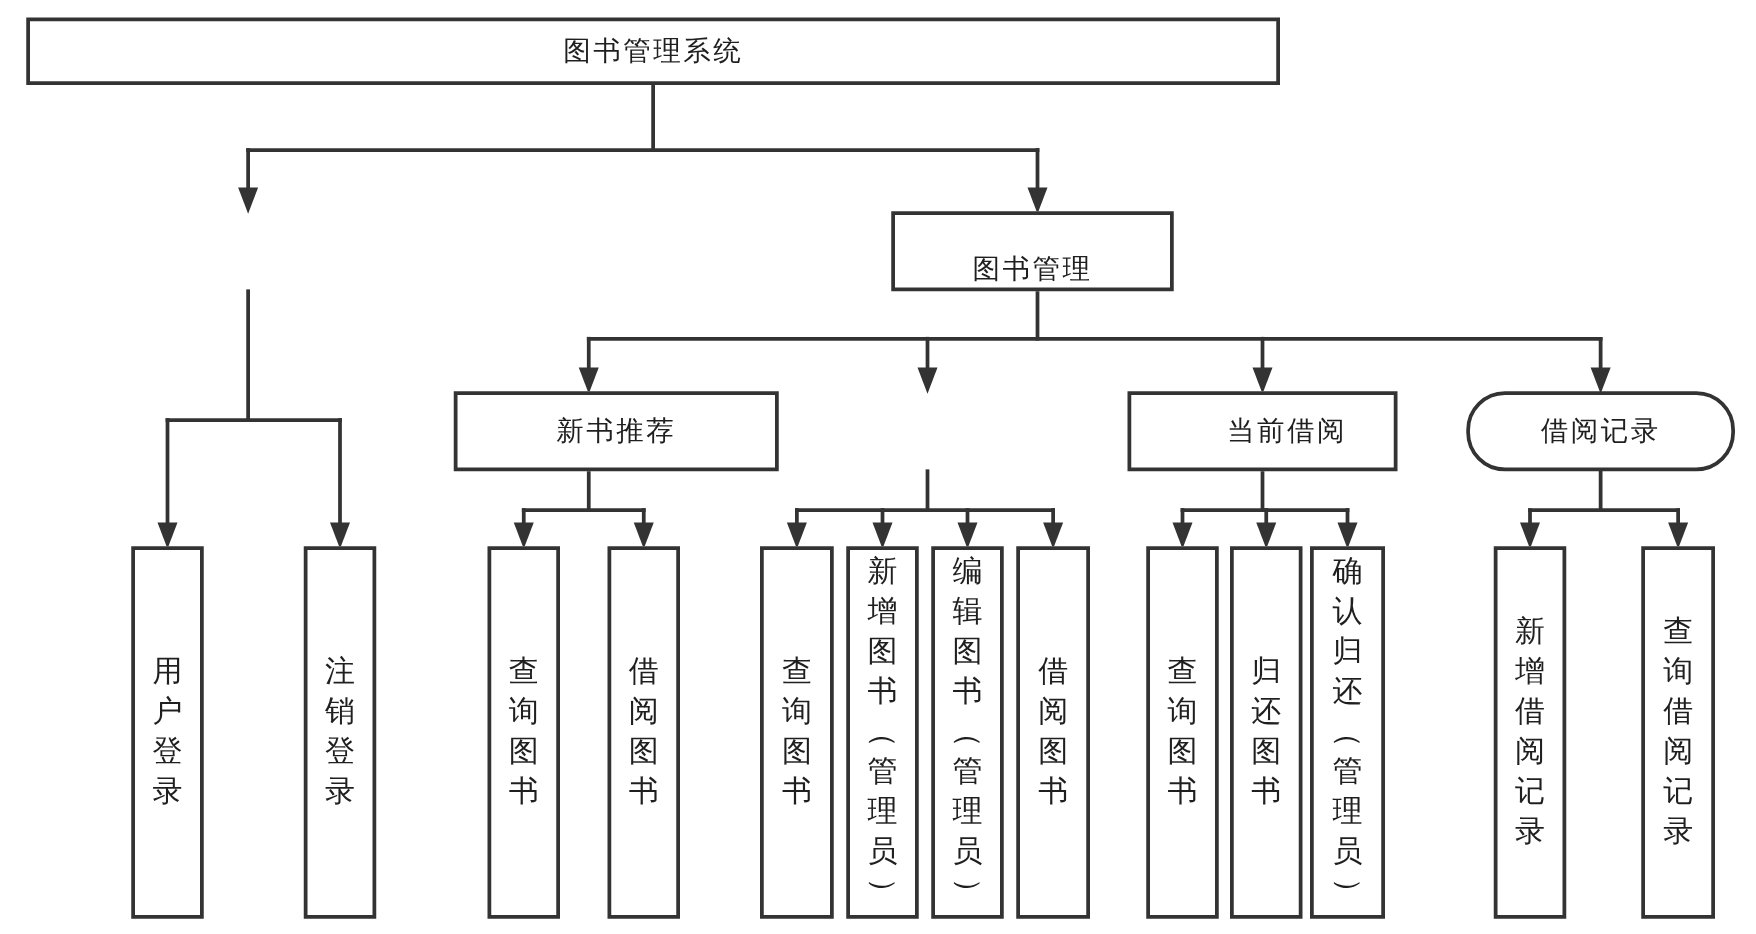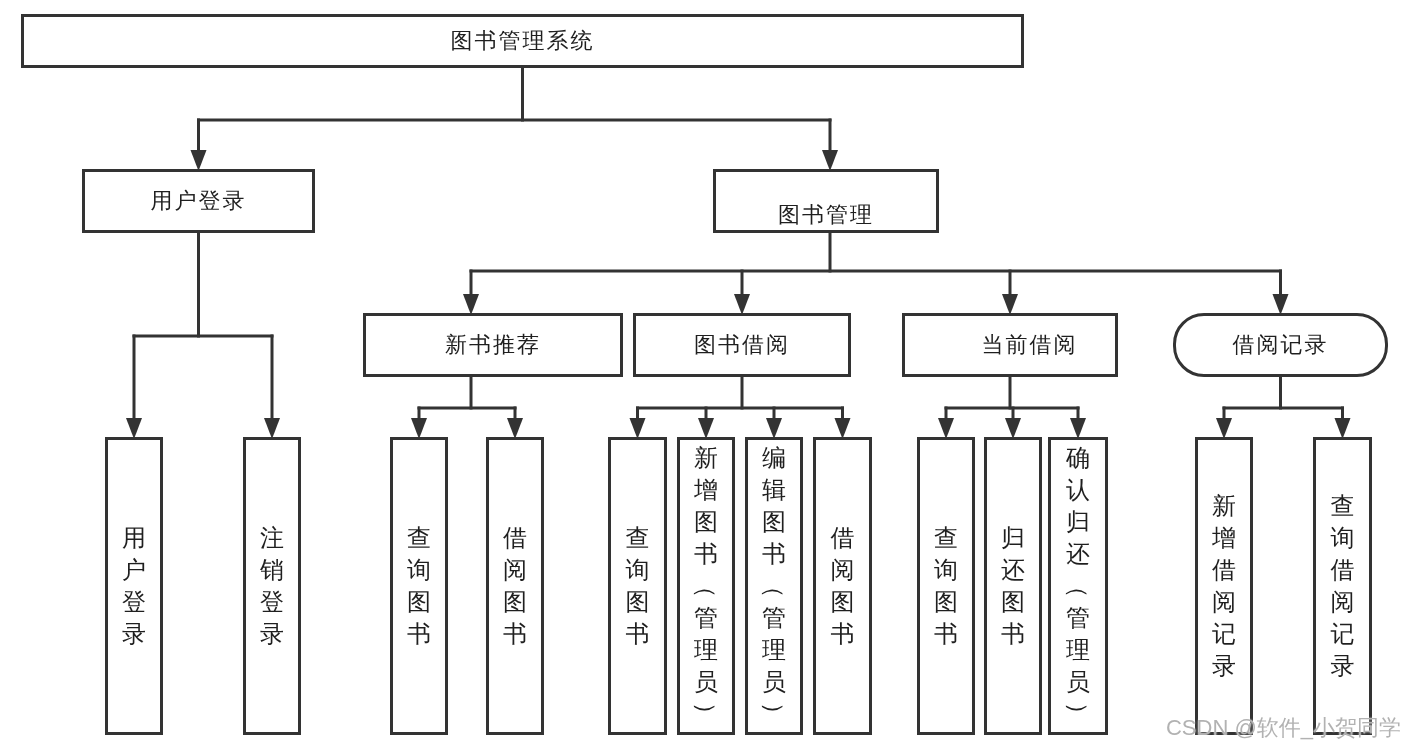--- a/index.html
+++ b/index.html
@@ -114,23 +114,20 @@
       <line x1="1224" y1="408" x2="1342.5" y2="408" stroke="#333333" stroke-width="3" stroke-linecap="square"></line>
       <line x1="1224" y1="408" x2="1224" y2="425" stroke="#333333" stroke-width="3" stroke-linecap="square"></line>
       <polygon points="1216,418 1232,418 1224,439" fill="#333333"></polygon>
       <line x1="1342.5" y1="408" x2="1342.5" y2="425" stroke="#333333" stroke-width="3" stroke-linecap="square"></line>
       <polygon points="1334.5,418 1350.5,418 1342.5,439" fill="#333333"></polygon>
     </svg>
   <div id="nodes">
       <div class="node horizontal" style="left: 21px; top: 14px; width: 1003px; height: 54px;">
         <span class="node-label">图书管理系统</span>
       </div>
-      <div class="node horizontal" style="left: 82px; top: 169px; width: 233px; height: 64px;">
-        <span class="node-label">用户登录</span>
-      </div>
       <div class="node horizontal" style="left: 713px; top: 169px; width: 226px; height: 64px; align-items: flex-end;">
         <span class="node-label">图书管理</span>
       </div>
       <div class="node vertical" style="left: 105px; top: 437px; width: 58px; height: 298px;">
         <span class="node-label">
           <span class="vc">用</span>
           <span class="vc">户</span>
           <span class="vc">登</span>
           <span class="vc">录</span>
         </span>
@@ -138,23 +135,20 @@
       <div class="node vertical" style="left: 243px; top: 437px; width: 58px; height: 298px;">
         <span class="node-label">
           <span class="vc">注</span>
           <span class="vc">销</span>
           <span class="vc">登</span>
           <span class="vc">录</span>
         </span>
       </div>
       <div class="node horizontal" style="left: 363px; top: 313px; width: 260px; height: 64px;">
         <span class="node-label">新书推荐</span>
-      </div>
-      <div class="node horizontal" style="left: 633px; top: 313px; width: 218px; height: 64px;">
-        <span class="node-label">图书借阅</span>
       </div>
       <div class="node horizontal" style="left: 902px; top: 313px; width: 216px; height: 64px; padding-left: 39px;">
         <span class="node-label">当前借阅</span>
       </div>
       <div class="node horizontal" style="left: 1173px; top: 313px; width: 215px; height: 64px; border-radius: 31px;">
         <span class="node-label">借阅记录</span>
       </div>
       <div class="node vertical" style="left: 390px; top: 437px; width: 58px; height: 298px;">
         <span class="node-label">
           <span class="vc">查</span>
@@ -256,14 +250,13 @@
         <span class="node-label">
           <span class="vc">查</span>
           <span class="vc">询</span>
           <span class="vc">借</span>
           <span class="vc">阅</span>
           <span class="vc">记</span>
           <span class="vc">录</span>
         </span>
       </div>
     </div>
-  <div class="watermark">CSDN @软件_小贺同学</div>
 </div>
 
 </body></html>

